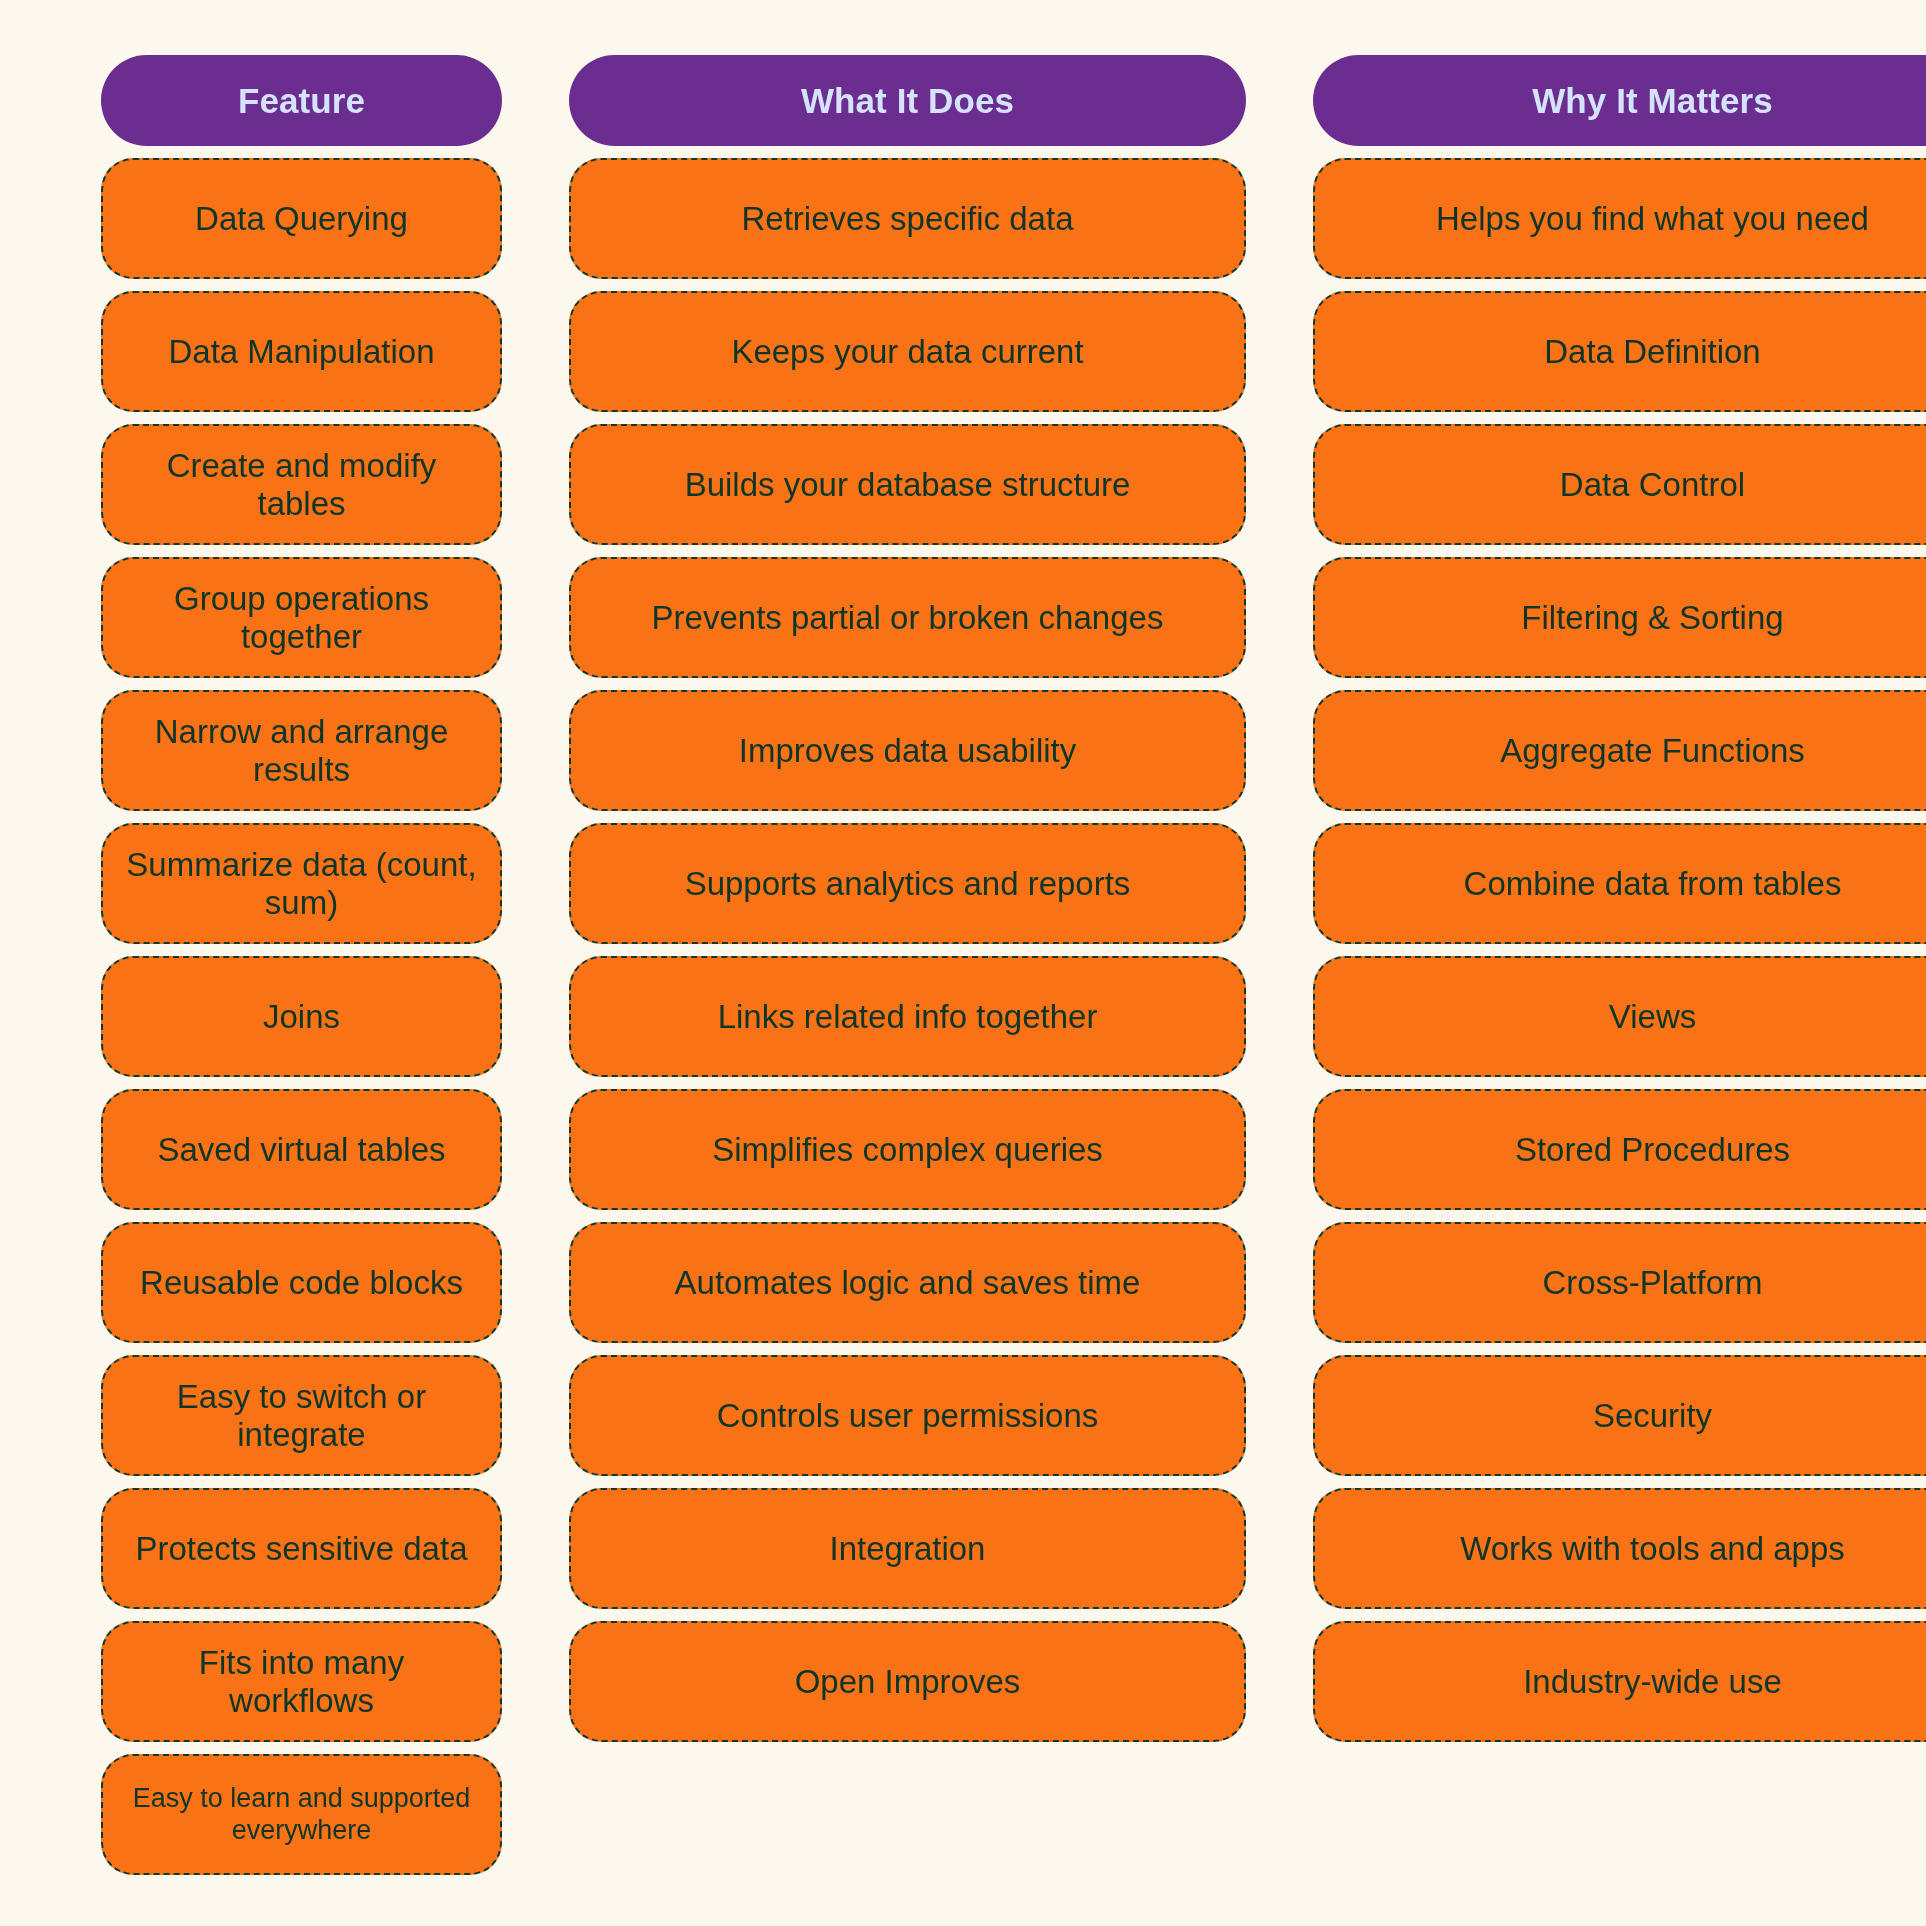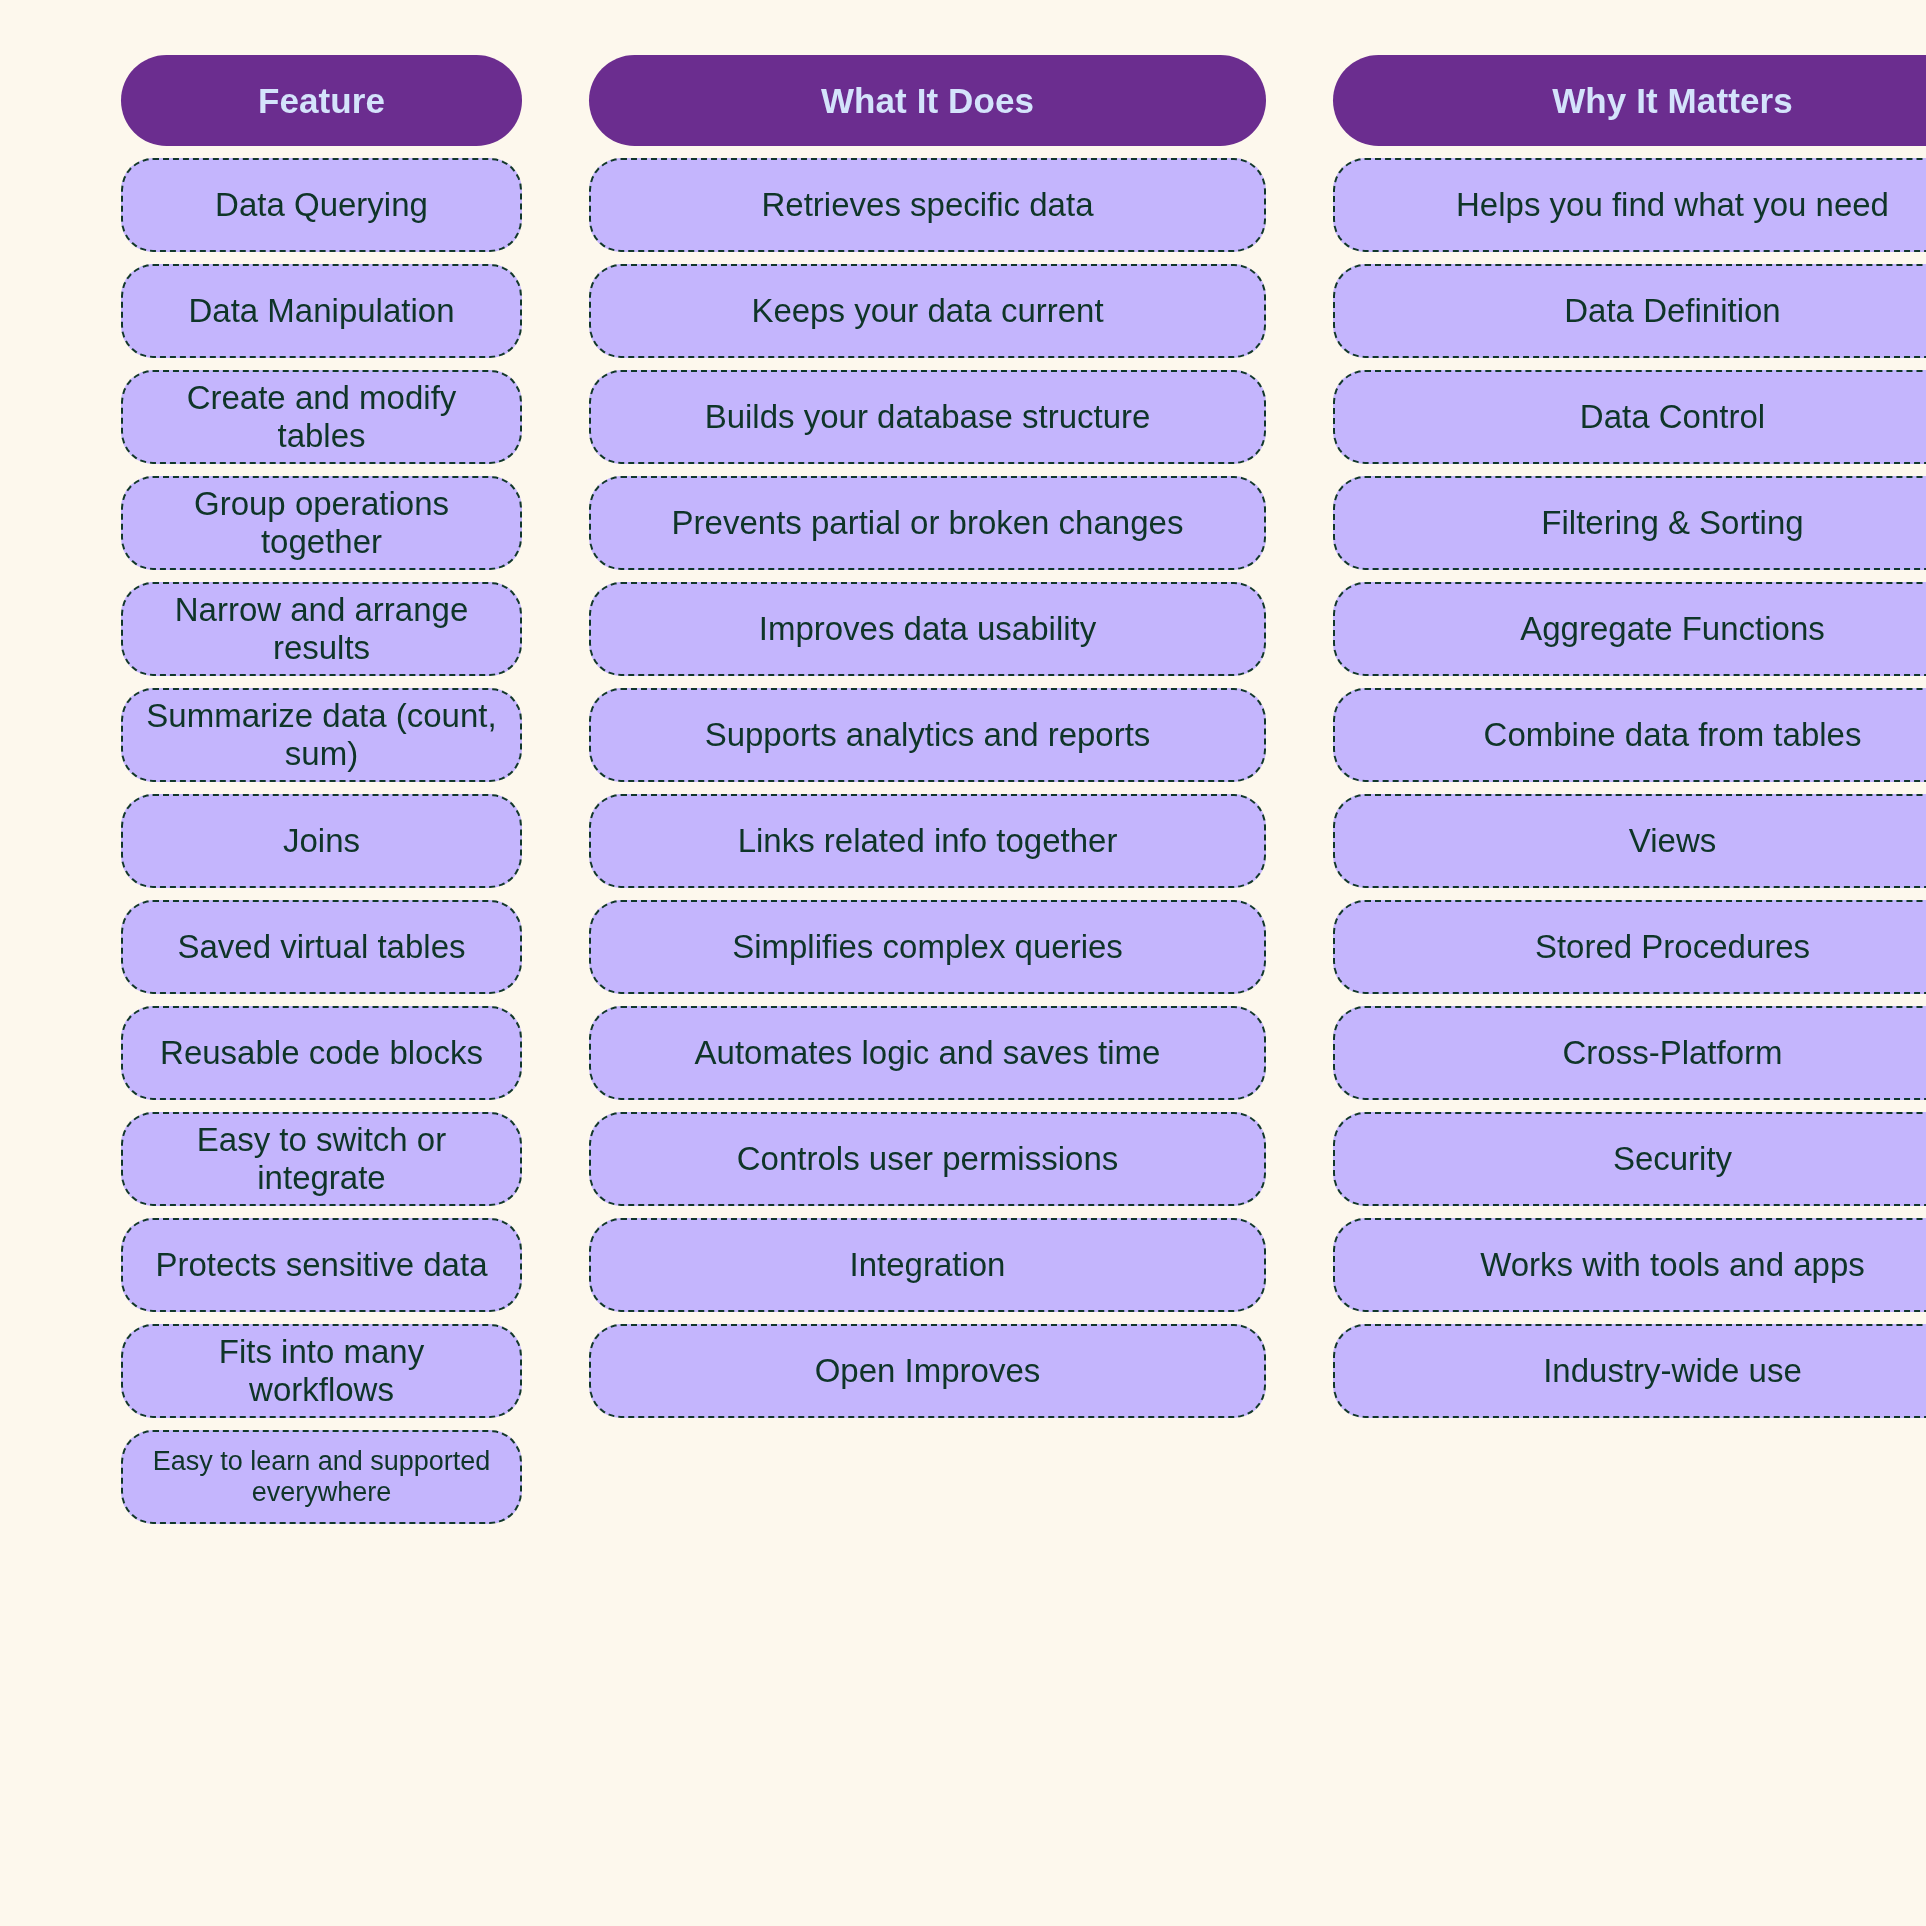--- a/index.html
+++ b/index.html
@@ -18,21 +18,21 @@
   .board {
     position: relative;
     width: 1926px;
     height: 1926px;
     box-sizing: border-box;
     padding: 0;
   }
 
   .grid {
     position: absolute;
-    left: 121px;
+    left: 101px;
     top: 55px;
     width: 1715px;
     display: grid;
     grid-template-columns: 401px 677px 679px;
     column-gap: 67px;
     row-gap: 12px;
   }
 
   
   .hcell {
@@ -44,23 +44,23 @@
     align-items: center;
     justify-content: center;
     font-size: 35px;
     font-weight: 700;
     letter-spacing: 0.1px;
     box-sizing: border-box;
   }
 
   
   .cell {
-    height: 94px;
+    height: 121px;
     border-radius: 32px;
-    background: #c4b5fd;
+    background: #f97316;
     border: 2.9px dashed #11372A;
     color: #0F3528;
     display: flex;
     align-items: center;
     justify-content: center;
     text-align: center;
     box-sizing: border-box;
     padding: 0 19.4px;
     font-size: 33px;
     font-weight: 400;

